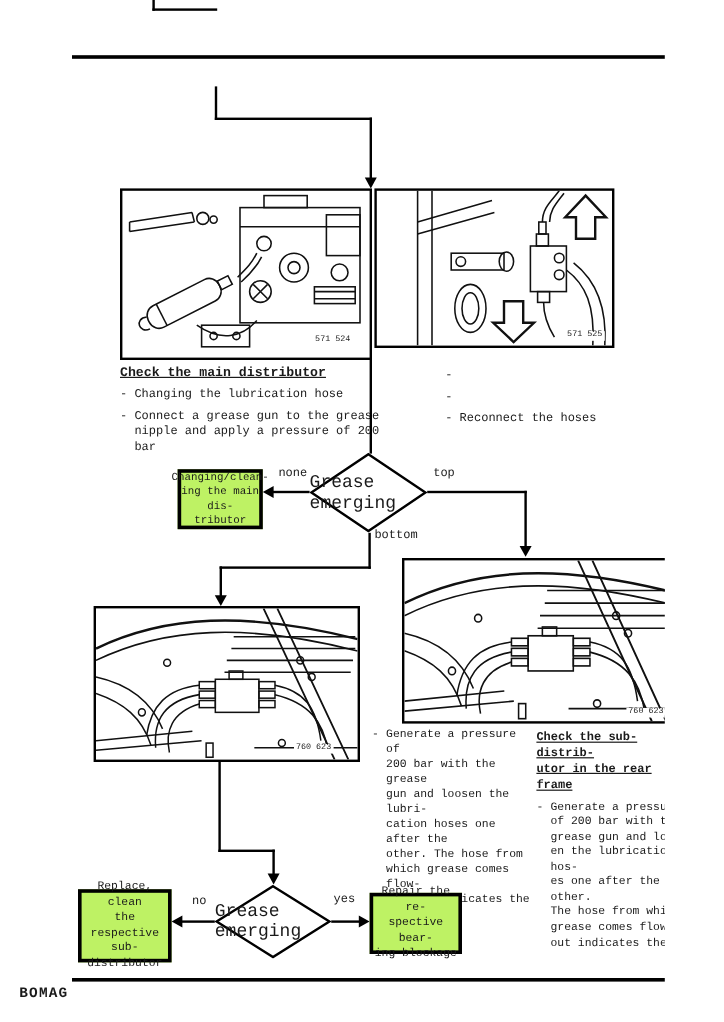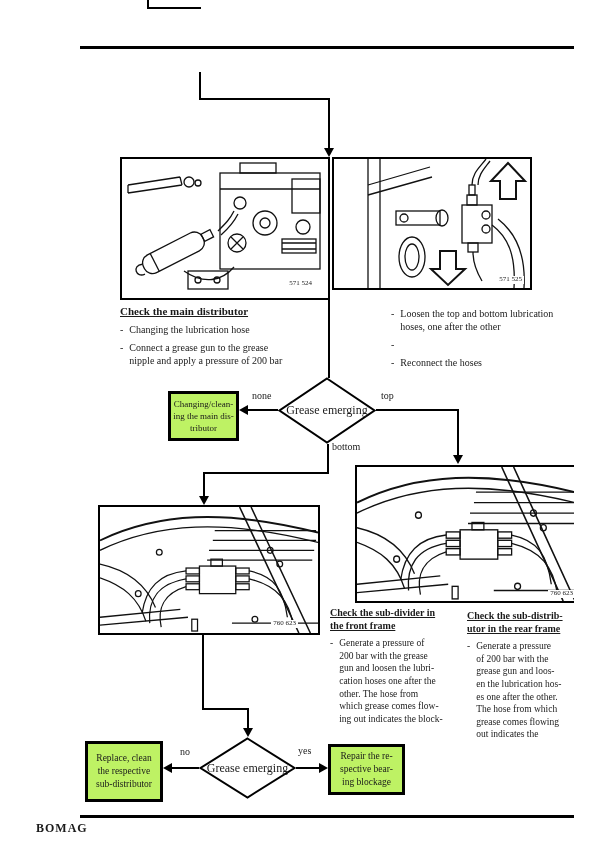--- a/index.html
+++ b/index.html
@@ -1,35 +1,35 @@
 <!DOCTYPE html>
 <html><head>
 <meta charset="utf-8">
 <style>
   * { margin:0; padding:0; box-sizing:border-box; }
   html,body { background:#fff; }
   .page {
     position:relative; width:554px; height:852px; background:#fff;
-    font-family:Liberation Serif, serif; color:#1a1a1a; overflow:hidden;margin-left:20px;
+    font-family:Liberation Mono, monospace; color:#1a1a1a; overflow:hidden;
   }
   .hline,.vline { position:absolute; background:#000; }
   .arrow-down { position:absolute; width:0; height:0;
     border-left:5px solid transparent; border-right:5px solid transparent; border-top:9px solid #000; }
   .arrow-left { position:absolute; width:0; height:0;
     border-top:5px solid transparent; border-bottom:5px solid transparent; border-right:9px solid #000; }
   .arrow-right { position:absolute; width:0; height:0;
     border-top:5px solid transparent; border-bottom:5px solid transparent; border-left:9px solid #000; }
   .photo { position:absolute; border:2px solid #000; background:#fff; }
   .photo svg { width:100%; height:100%; display:block; }
   .photo-label { position:absolute; font-size:7px; color:#222; background:#fff; padding:0 2px; line-height:1.1; }
   .diamond { position:absolute; }
   .diamond svg { position:absolute; left:0; top:0; width:100%; height:100%; }
   .diamond polygon { fill:#fff; stroke:#000; stroke-width:2; }
   .diamond-label { position:absolute; left:0; top:0; right:0; bottom:0;
-    display:flex; align-items:center; justify-content:center; font-size:12px; }
+    display:flex; align-items:center; justify-content:center; font-size:15px; }
   .fc-box { position:absolute; border:3px solid #000; background:#bef264;
     display:flex; align-items:center; justify-content:center; text-align:center;
     font-size:9px; line-height:1.35; white-space:pre-line; padding:1px; }
   .branch-label { position:absolute; font-size:10px;text-align:center; }
   .instr { position:absolute; font-size:10px; line-height:1.3; }
   .instr-sm { font-size:9.5px; line-height:1.32; }
   .instr-heading { font-weight:bold; text-decoration:underline; margin-bottom:5px; white-space:pre-line; }
   .heading-lg { font-size:11px; }
   .heading-sm { font-size:10px; }
   .bullet { display:flex; gap:6px; margin-bottom:5px; }
@@ -127,22 +127,20 @@
     <div class="bullet">
       <span class="dash">-</span>
       <span class="btext">Connect a grease gun to the grease
 nipple and apply a pressure of 200 bar</span>
     </div>
   </div>
 
   <div class="instr" style="left:371px; top:307px; width:214px">
     <div class="bullet">
       <span class="dash">-</span>
-      <span class="btext">Loosen the top and bottom lubrication
-hoses, one after the other</span>
     </div>
     <div class="bullet">
       <span class="dash">-</span>
     </div>
     <div class="bullet">
       <span class="dash">-</span>
       <span class="btext">Reconnect the hoses</span>
     </div>
   </div>
 
@@ -235,22 +233,20 @@
         <path d="M156 73 C 186 80, 198 96, 202 120"></path>
         <path d="M0 112 L84 104 M0 120 L92 112 M138 118 H228"></path>
         <rect x="96" y="114" width="6" height="12"></rect>
           <circle cx="162" cy="114" r="3"></circle>
       </g>
     </svg>
     <span class="photo-label" style="right:8px; bottom:3px">760 623</span>
   </div>
 
   <div class="instr instr-sm" style="left:310px; top:606px; width:136px">
-    <div class="instr-heading heading-sm">Check the sub-divider in
-the front frame</div>
     <div class="bullet">
       <span class="dash">-</span>
       <span class="btext">Generate a pressure of
 200 bar with the grease
 gun and loosen the lubri-
 cation hoses one after the
 other. The hose from
 which grease comes flow-
 ing out indicates the block-</span>
     </div>

